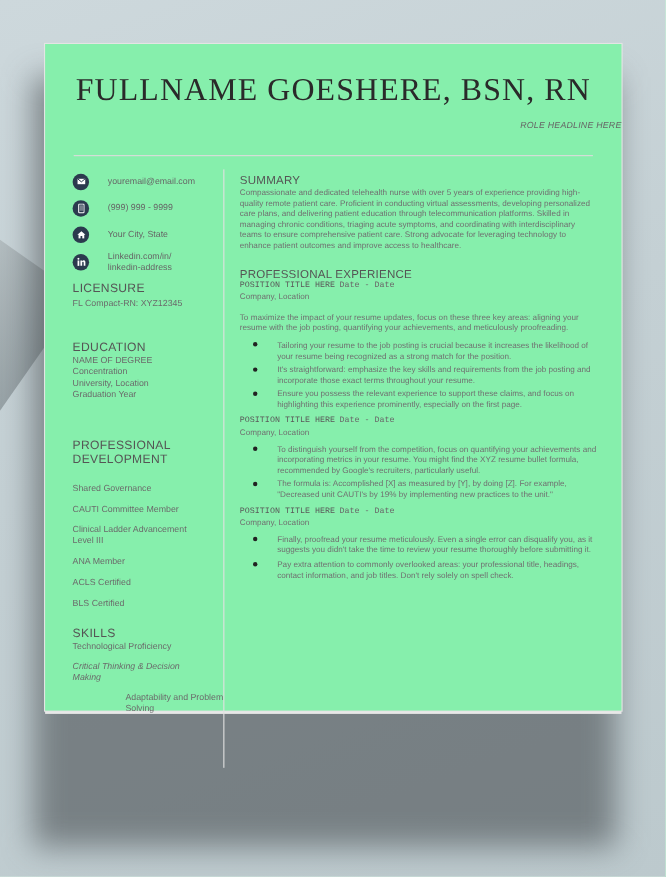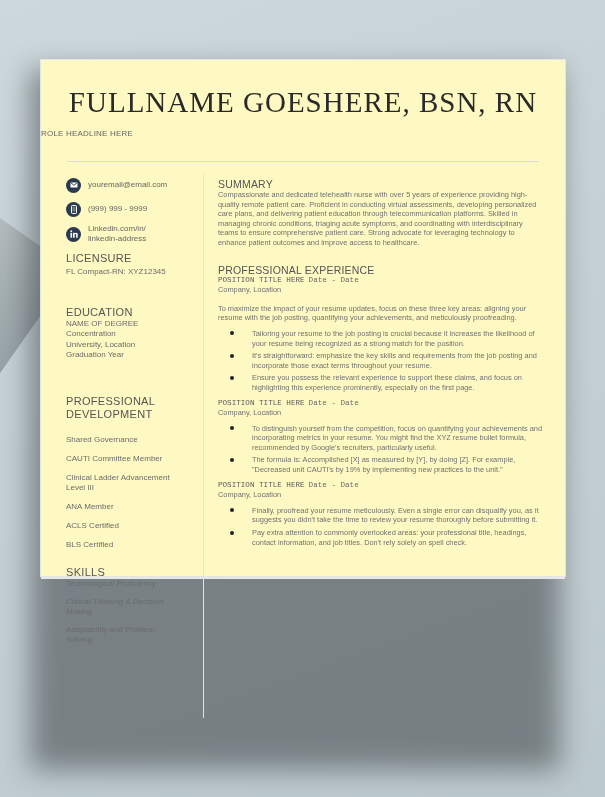--- a/index.html
+++ b/index.html
@@ -11,42 +11,42 @@
   .band {
     position:absolute; left:-140px; top:120px; width:260px; height:900px;
     background: linear-gradient(90deg, rgba(255,255,255,0) 0%, rgba(170,178,180,0.55) 60%, rgba(120,130,134,0.6) 100%);
     transform: rotate(35deg); transform-origin: top left;
   }
   .shadow {
     position:absolute; left:30px; top:70px; width:530px; height:700px;
     background: rgba(60,66,70,0.55); filter: blur(14px);
   }
   .paper {
-    position:absolute; left:41px; top:60px; width:524px; height:516px;
-    background:#fef9c3; box-shadow: 0 0 0 1px #e4e4e4, 0 3px 0 #e8e8e8;
+    position:absolute; left:41px; top:40px; width:524px; height:606px;
+    background:#86efac; box-shadow: 0 0 0 1px #e4e4e4, 0 3px 0 #e8e8e8;
   }
   .name {
     position:absolute; left:0; right:0; top:26px; text-align:center;
     font-family: "Liberation Serif", "DejaVu Serif", serif;
     font-size:29px; letter-spacing:1px; color:#2a2a2a; font-weight:normal;
   }
   .role {
-    position:absolute; left:0; right:0; top:69px; text-align:left;
-    font-size:8px; color:#666; letter-spacing:0.2px;
+    position:absolute; left:0; right:0; top:69px; text-align:right;
+    font-size:8px; color:#666; letter-spacing:0.2px;font-style:italic;
   }
   .hr {
     position:absolute; left:26px; right:26px; top:101px; height:1px; background:#dcdcdc;
   }
   .vdiv {
     position:absolute; left:162px; top:114px; width:1px; height:544px; background:#e2e2e2;
   }
   .left {
     position:absolute; left:25px; top:116px; width:135px; color:#6a6a6a;
   }
-  .contact { display:flex; align-items:center; margin-bottom:6px; min-height:18px; }
+  .contact { display:flex; align-items:center; margin-bottom:6px; min-height:18px;gap:10px; }
   .cicon {
     width:15px; height:15px; border-radius:50%; background:#2b3a4e; flex:0 0 15px;
     margin-right:7px; display:flex; align-items:center; justify-content:center;
   }
   .cicon svg { display:block; }
   .ctext { font-size:8px; line-height:10px; color:#666; }
   .sec-title { font-size:11px; color:#555; letter-spacing:0.3px; line-height:13px; }
   .small { font-size:8px; line-height:10.5px; color:#6b6b6b; }
   .item { font-size:8px; line-height:10px; color:#6b6b6b; margin-bottom:9px; }
   .right {
@@ -89,20 +89,28 @@
       <span class="cicon">
         <svg width="6" height="9" viewBox="0 0 6 9">
             <rect x="0.5" y="0.5" width="5" height="8" rx="0.8" fill="none" stroke="#fff" stroke-width="1"></rect>
             <rect x="1.5" y="1.6" width="3" height="5" fill="#fff" opacity="0.35"></rect>
           </svg>
       </span>
       <span class="ctext">(999) 999 - 9999</span>
     </div>
     <div class="contact">
       <span class="cicon">
+        <svg width="8" height="7" viewBox="0 0 8 7">
+            <path d="M4 0.3 L7.7 3.4 L6.6 3.4 L6.6 6.8 L4.8 6.8 L4.8 4.6 L3.2 4.6 L3.2 6.8 L1.4 6.8 L1.4 3.4 L0.3 3.4 Z" fill="#fff"></path>
+          </svg>
+      </span>
+      <span class="ctext">Your City, State</span>
+    </div>
+    <div class="contact">
+      <span class="cicon">
         <svg width="8" height="8" viewBox="0 0 8 8">
             <rect x="0.5" y="2.8" width="1.6" height="4.9" fill="#fff"></rect>
             <circle cx="1.3" cy="1.2" r="0.9" fill="#fff"></circle>
             <path d="M3.1 2.8 H4.6 V3.5 C5 2.9 5.6 2.7 6.2 2.7 C7.2 2.7 7.7 3.4 7.7 4.6 V7.7 H6.1 V4.9 C6.1 4.3 5.9 4 5.4 4 C4.9 4 4.7 4.4 4.7 4.9 V7.7 H3.1 Z" fill="#fff"></path>
           </svg>
       </span>
       <span class="ctext">
         <span>Linkedin.com/in/</span><br>
         <span>linkedin-address</span>
       </span>
@@ -131,21 +139,21 @@
         <div class="item">ANA Member</div>
         <div class="item">ACLS Certified</div>
         <div class="item">BLS Certified</div>
       </div>
     </div>
 
     <div style="margin-top:16px;">
       <div class="sec-title">SKILLS</div>
       <div class="item" style="margin-bottom:8px;">Technological Proficiency</div>
       <div class="item" style="width:112px; margin-bottom:8px;font-style:italic;">Critical Thinking &amp; Decision Making</div>
-      <div class="item" style="width:100px; margin-bottom:8px;">Adaptability and Problem Solving</div>
+      <div class="item" style="width:100px; margin-bottom:8px;margin-left:48px;">Adaptability and Problem Solving</div>
     </div>
   </div>
 
   <div class="right">
     <div>
       <div class="r-title">SUMMARY</div>
       <div class="para">Compassionate and dedicated telehealth nurse with over 5 years of experience providing high-quality remote patient care. Proficient in conducting virtual assessments, developing personalized care plans, and delivering patient education through telecommunication platforms. Skilled in managing chronic conditions, triaging acute symptoms, and coordinating with interdisciplinary teams to ensure comprehensive patient care. Strong advocate for leveraging technology to enhance patient outcomes and improve access to healthcare.</div>
     </div>
 
     <div style="margin-top:16px;">

